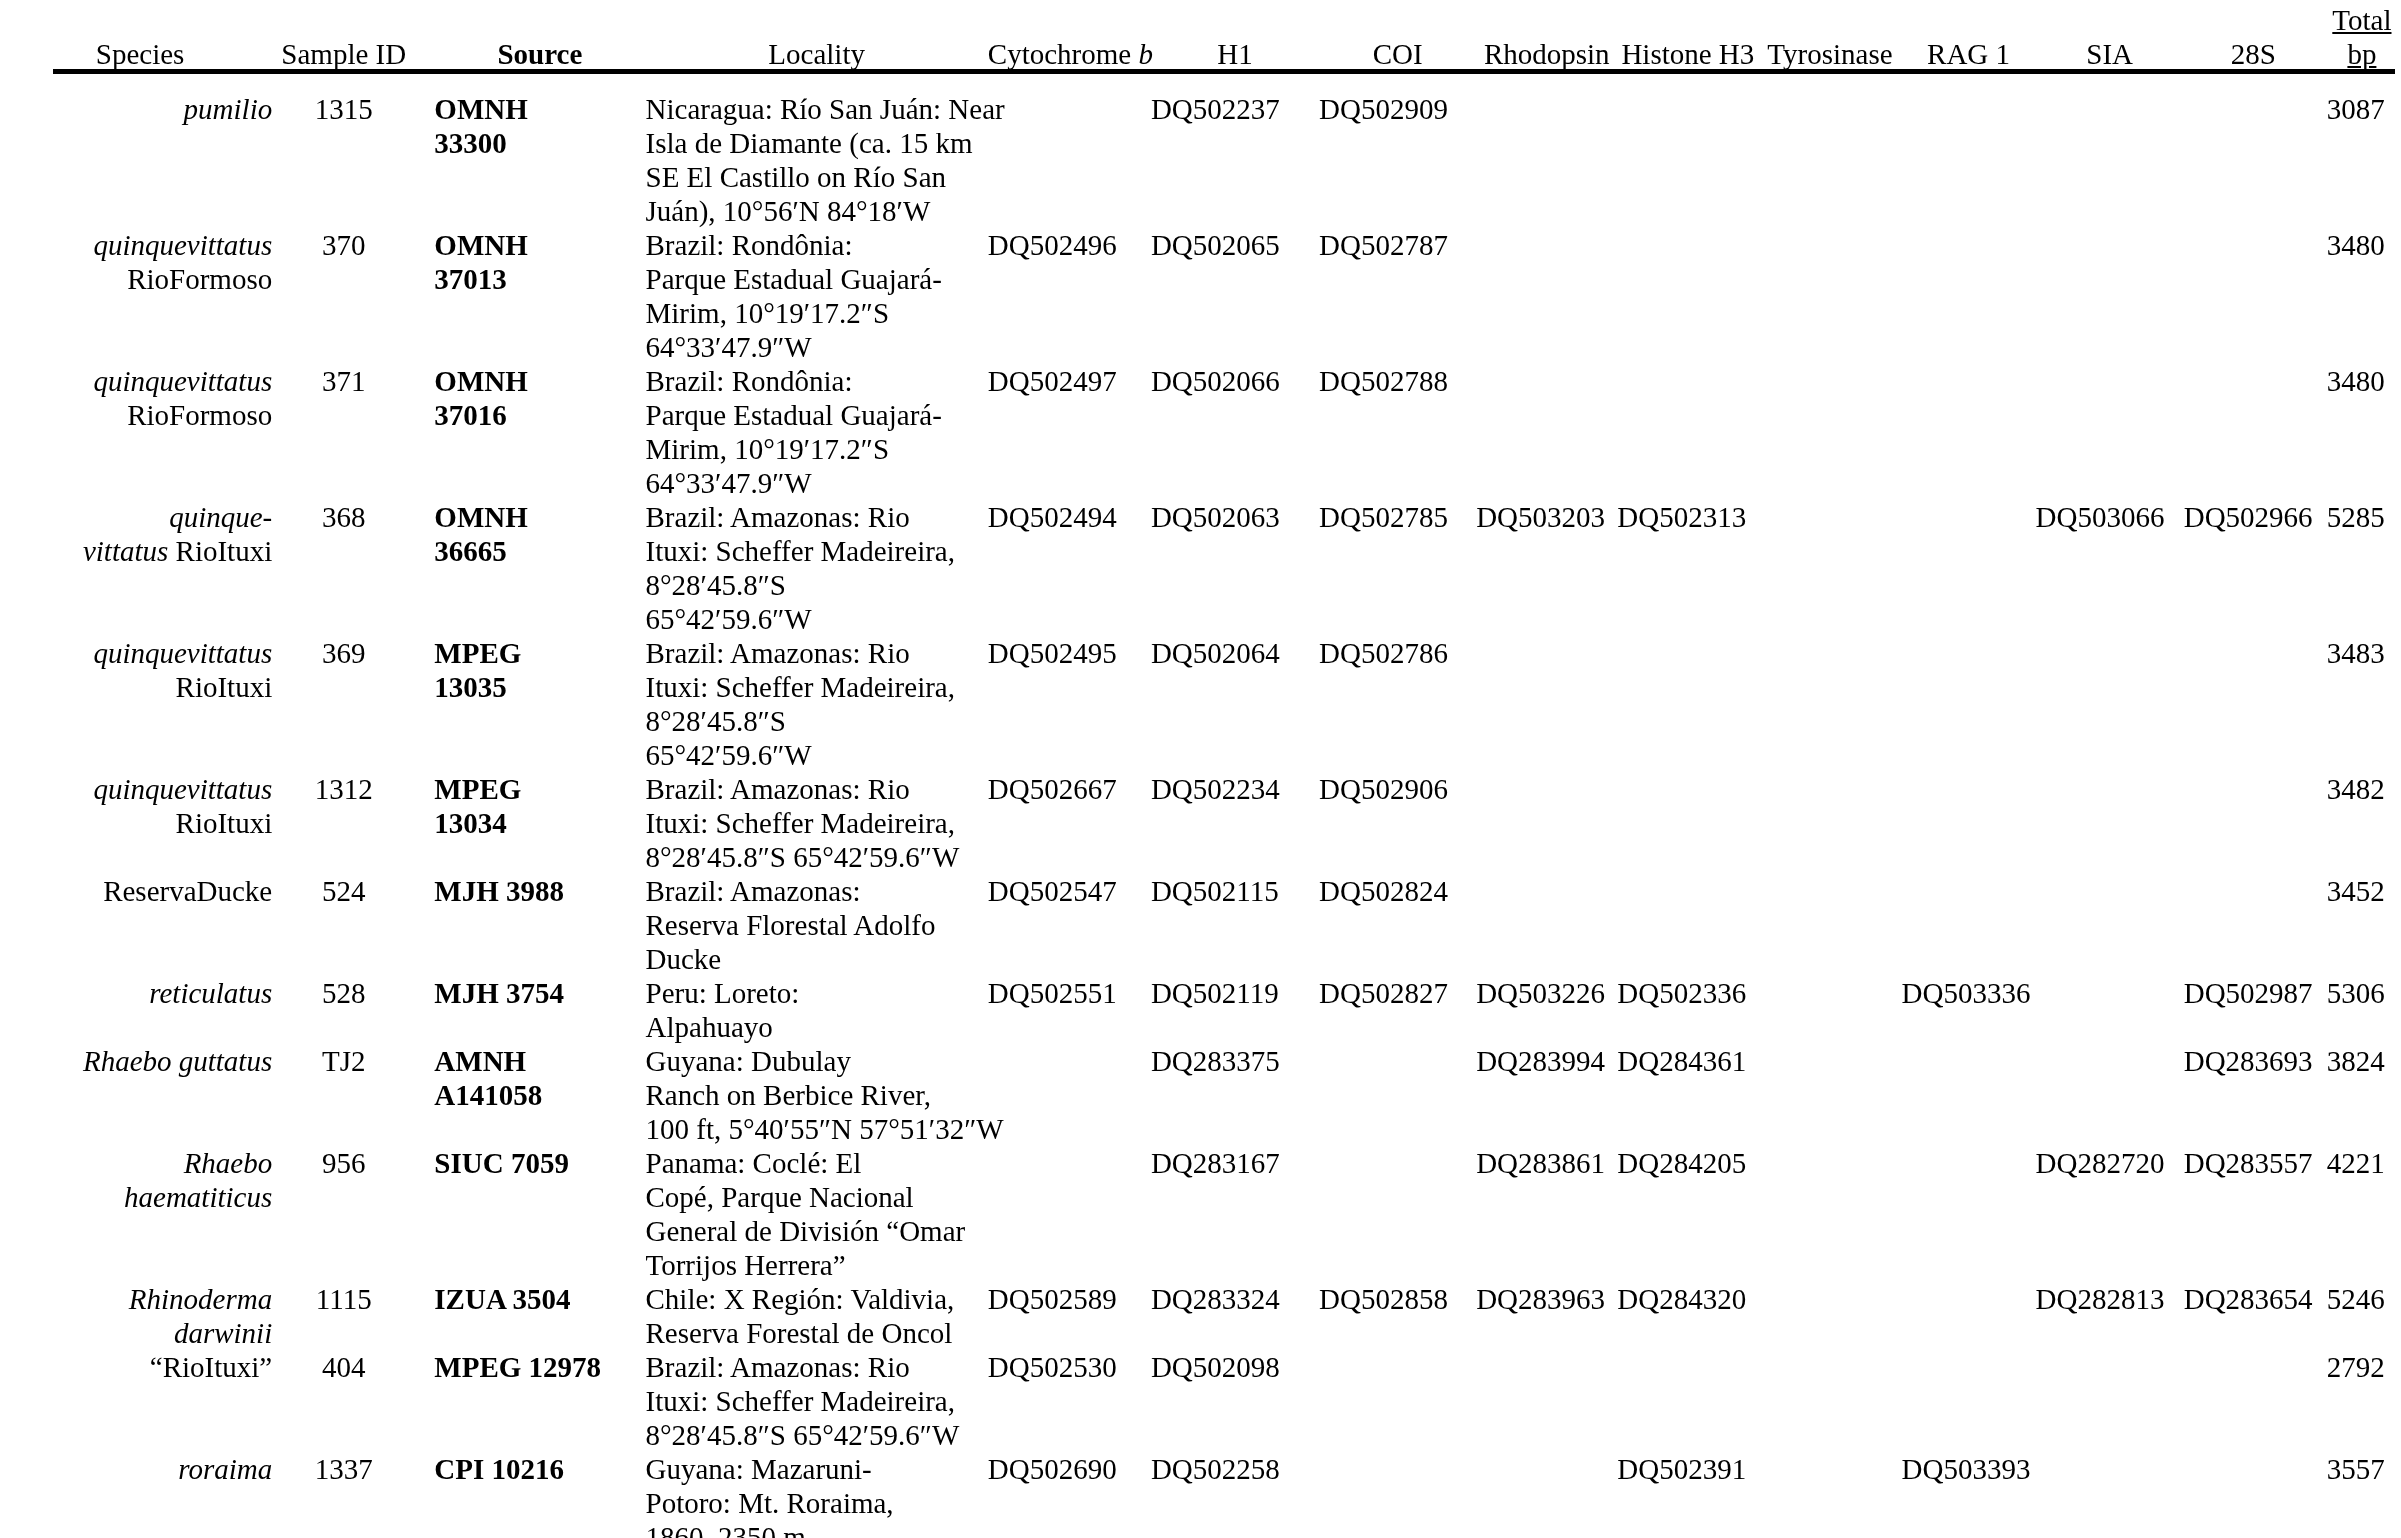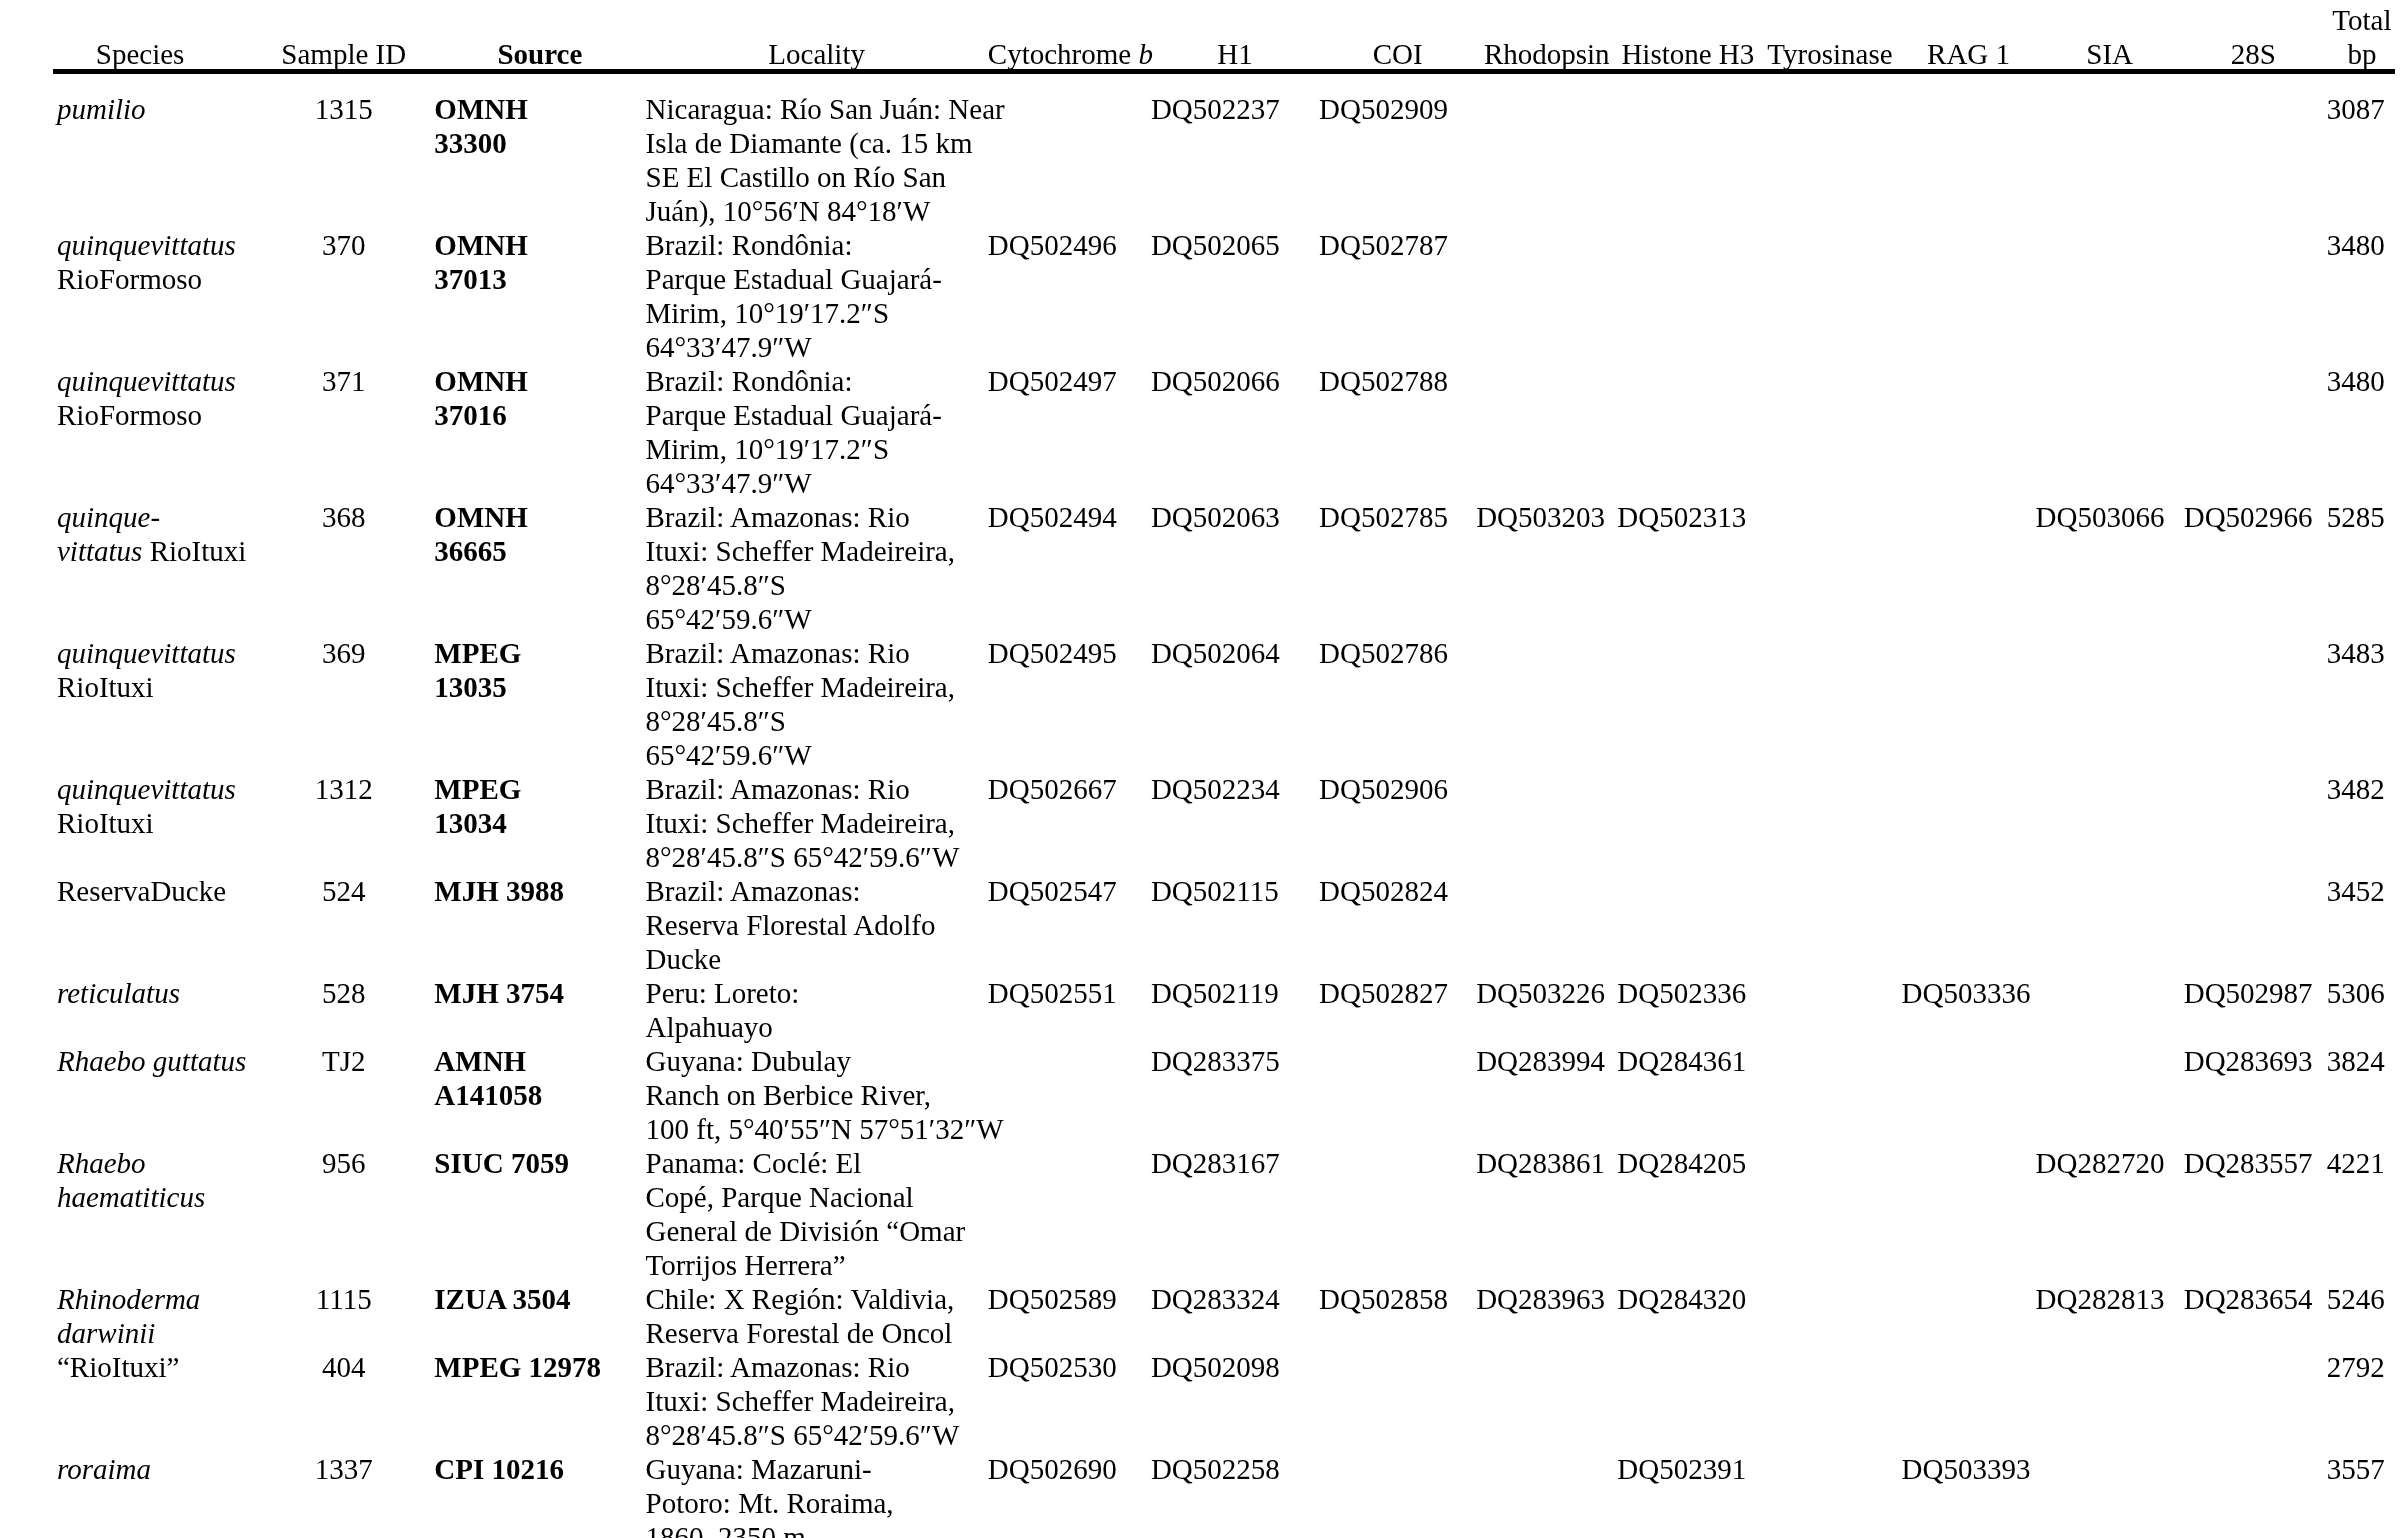--- a/index.html
+++ b/index.html
@@ -6,27 +6,27 @@
   .page{
     position:relative;width:2401px;height:1539px;overflow:hidden;
     background:#ffffff;color:#000000;
     font-family:"Liberation Serif","DejaVu Serif",serif;
     font-size:29px;line-height:34px;
   }
   table.t{border-collapse:collapse;table-layout:fixed;width:2401px;}
   th,td{padding:0;margin:0;vertical-align:top;font-weight:normal;text-align:left;}
   thead th{height:92px;box-sizing:border-box;vertical-align:bottom;padding-bottom:21px;text-align:center;}
   .ln{white-space:nowrap;}
-  td.c-species{padding-left:57px;}
+  td.c-species{padding-left:57px;text-align:right;}
   th.c-species{padding-left:8px;margin-top:47px;}
   .c-sample{text-align:center;}
   .c-source{padding-left:19px;font-weight:bold;}
   th.c-source{text-align:center;}
   td.c-total{padding-left:3.8px;margin-top:20px;}
-  th.c-total{padding-left:0;}
+  th.c-total{padding-left:0;text-decoration:underline;}
   .b{font-weight:normal;}
   .i{font-style:italic;}
   .rule{position:absolute;left:53px;top:69px;width:2342px;height:4.8px;background:#000000;}
 </style>
 </head>
 <body>
 
 <div class="page">
   <div class="rule"></div>
   <table class="t">

